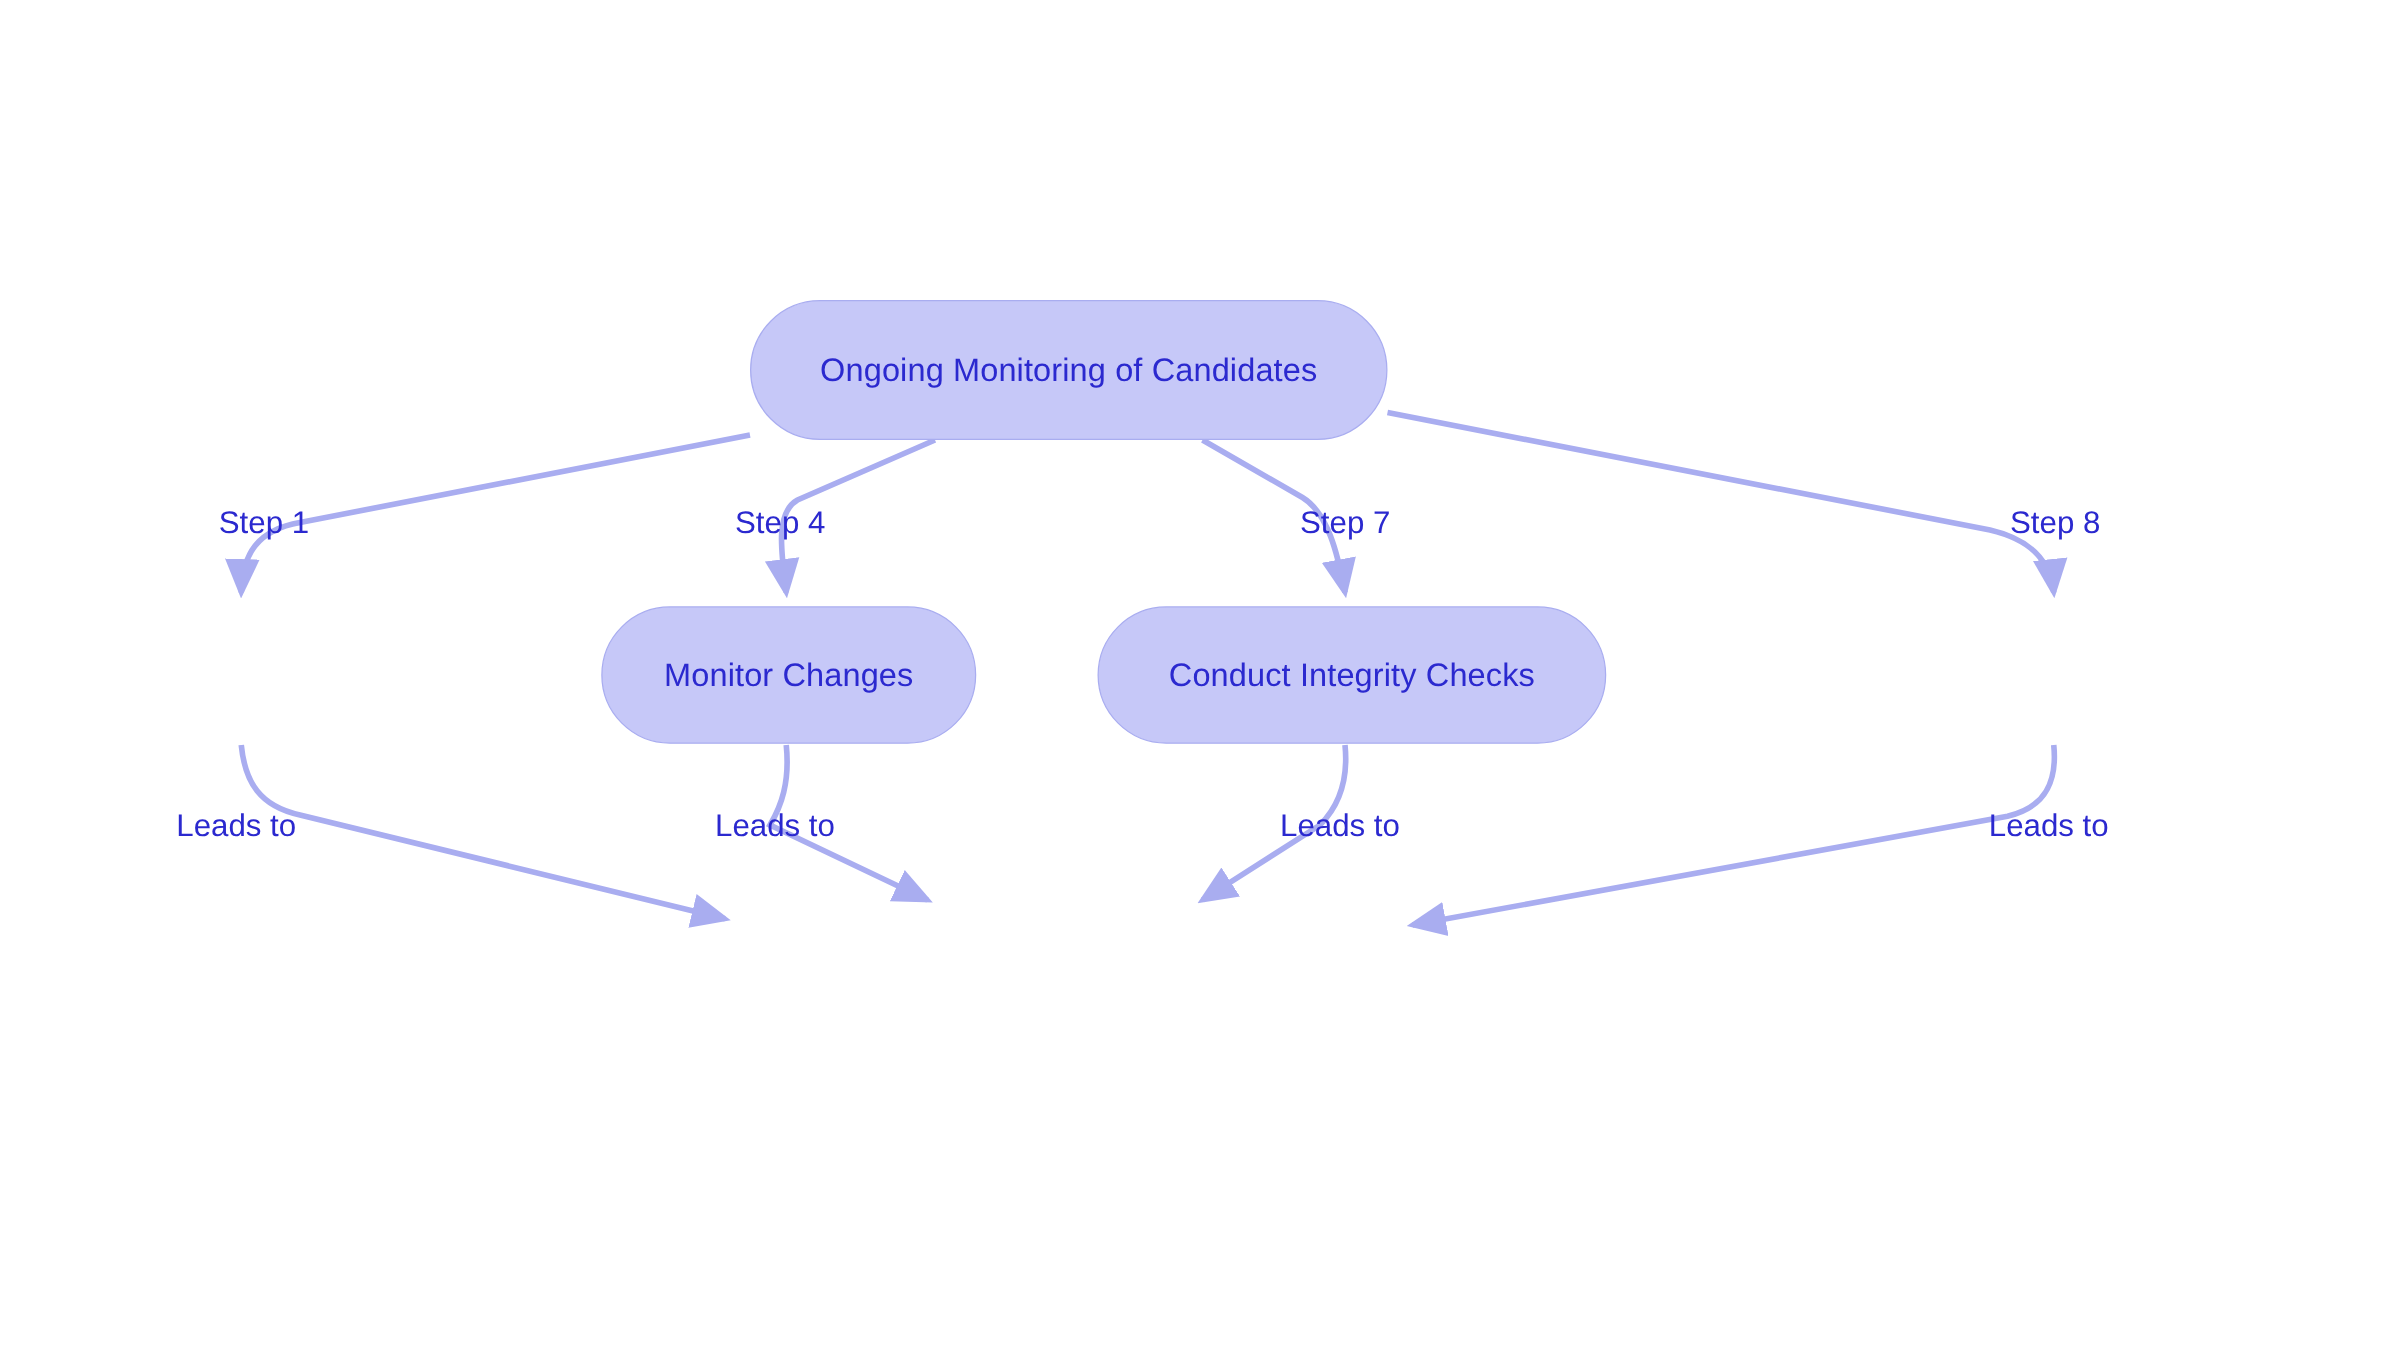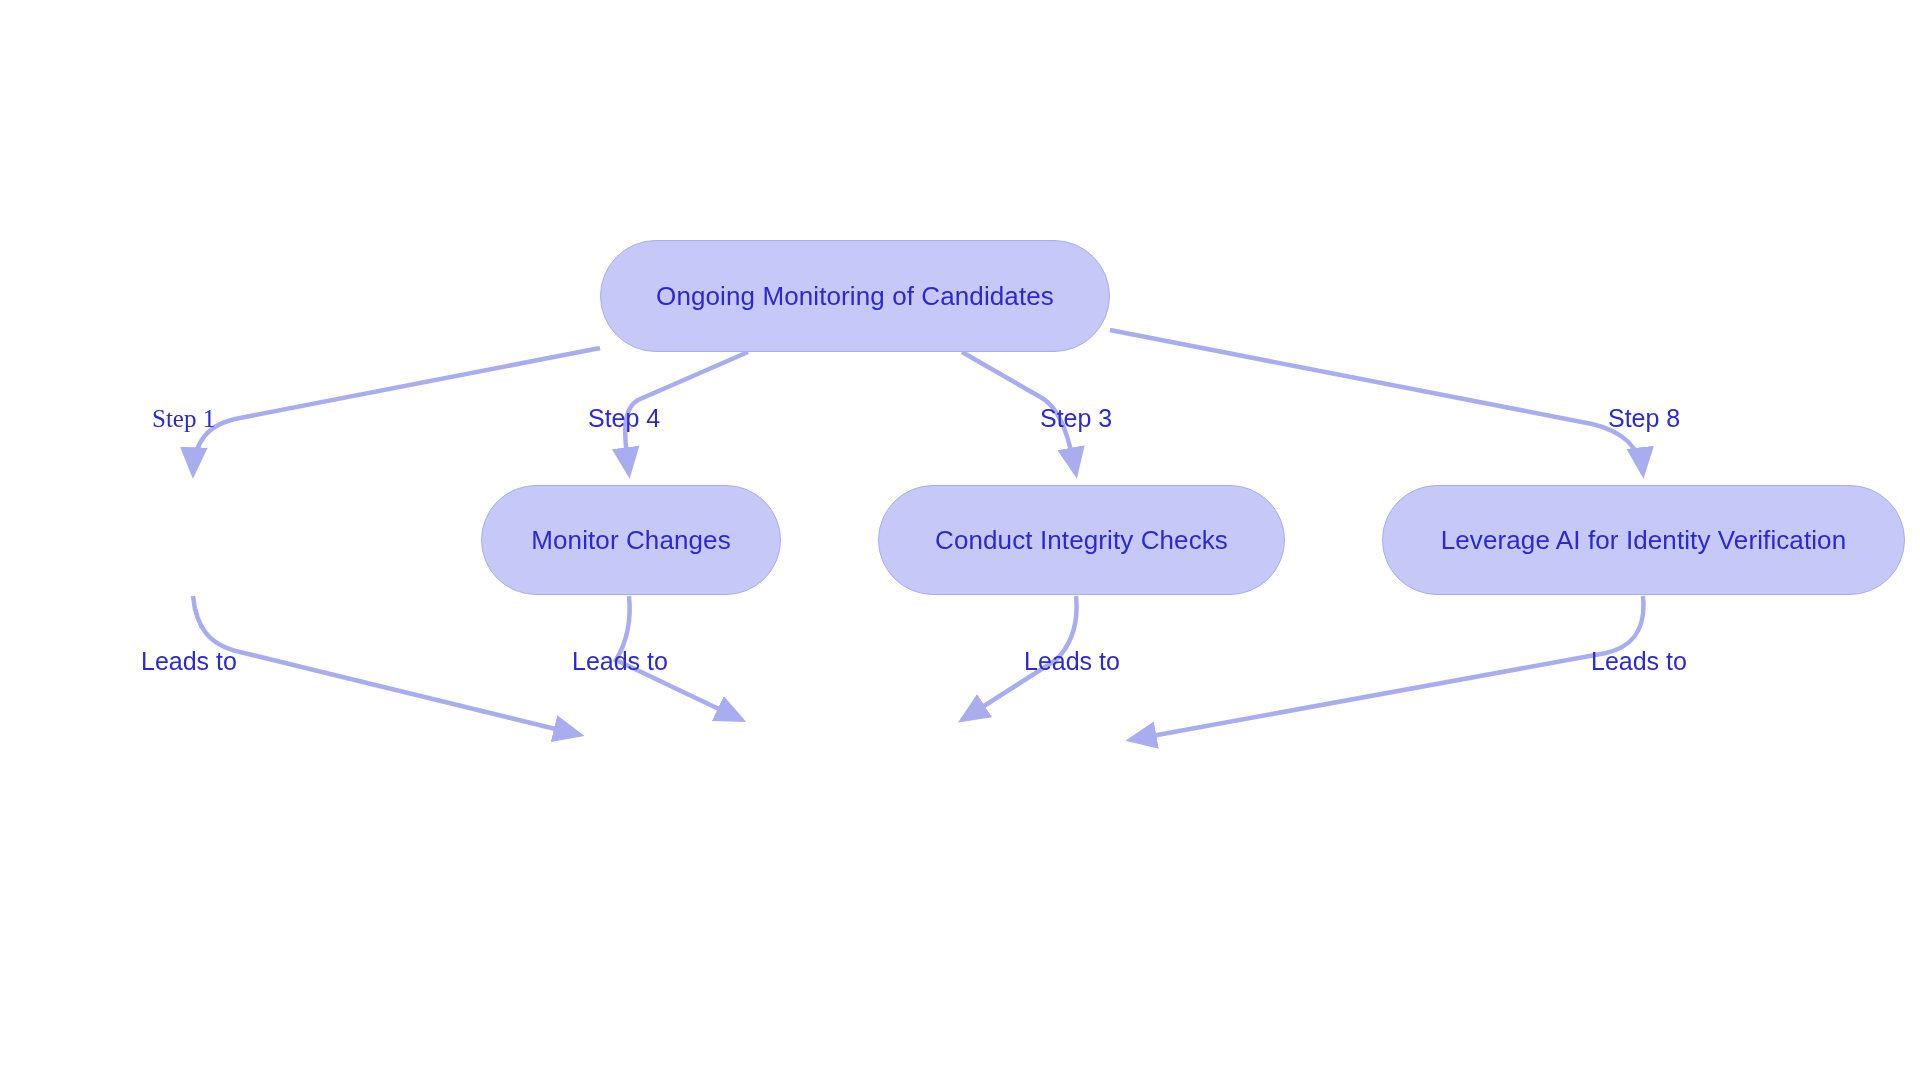--- a/index.html
+++ b/index.html
@@ -92,28 +92,25 @@
 
 
   <div class="node" style="left:481px; top:485px; width:300px; height:110px;">
     <span class="node-label">Monitor Changes</span>
   </div>
 
   <div class="node" style="left:878px; top:485px; width:407px; height:110px;">
     <span class="node-label">Conduct Integrity Checks</span>
   </div>
 
-  <div class="node" style="left:1382px; top:485px; width:523px; height:110px;">
-    <span class="node-label">Leverage AI for Identity Verification</span>
-  </div>
 
 
-  <div class="edge-label" style="left:152px; top:406px;font-family:Liberation Serif, serif;">Step 1</div>
+  <div class="edge-label" style="left:175px; top:406px;">Step 1</div>
   <div class="edge-label" style="left:588px; top:406px;">Step 4</div>
-  <div class="edge-label" style="left:1040px; top:406px;">Step 3</div>
+  <div class="edge-label" style="left:1040px; top:406px;">Step 7</div>
   <div class="edge-label" style="left:1608px; top:406px;">Step 8</div>
 
   <div class="edge-label" style="left:141px; top:649px;">Leads to</div>
   <div class="edge-label" style="left:572px; top:649px;">Leads to</div>
   <div class="edge-label" style="left:1024px; top:649px;">Leads to</div>
   <div class="edge-label" style="left:1591px; top:649px;">Leads to</div>
 
 </div>
 
 </body></html>

